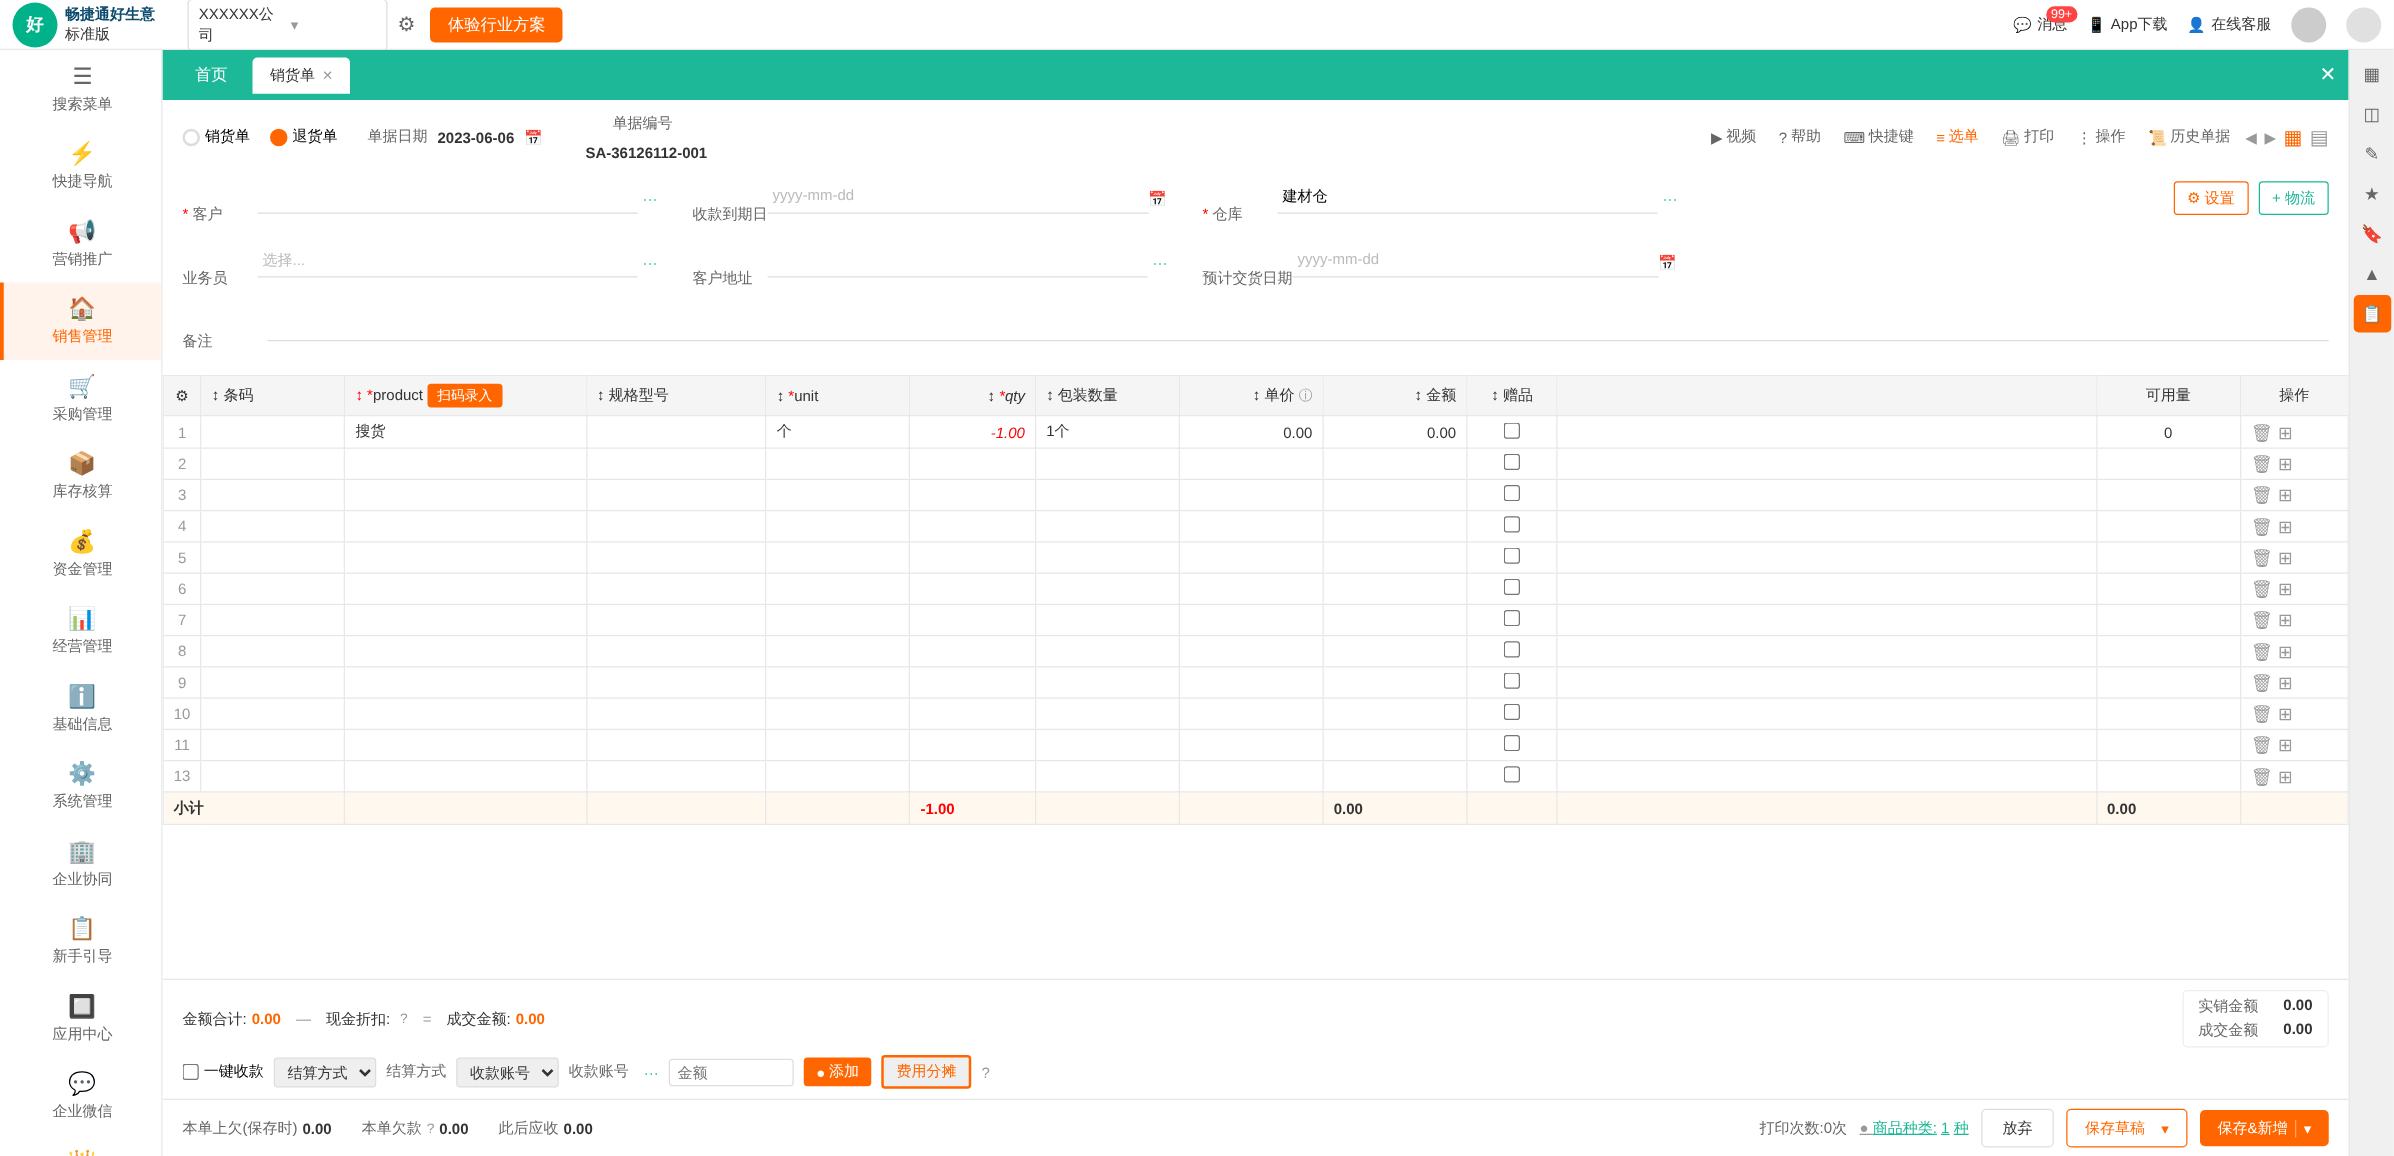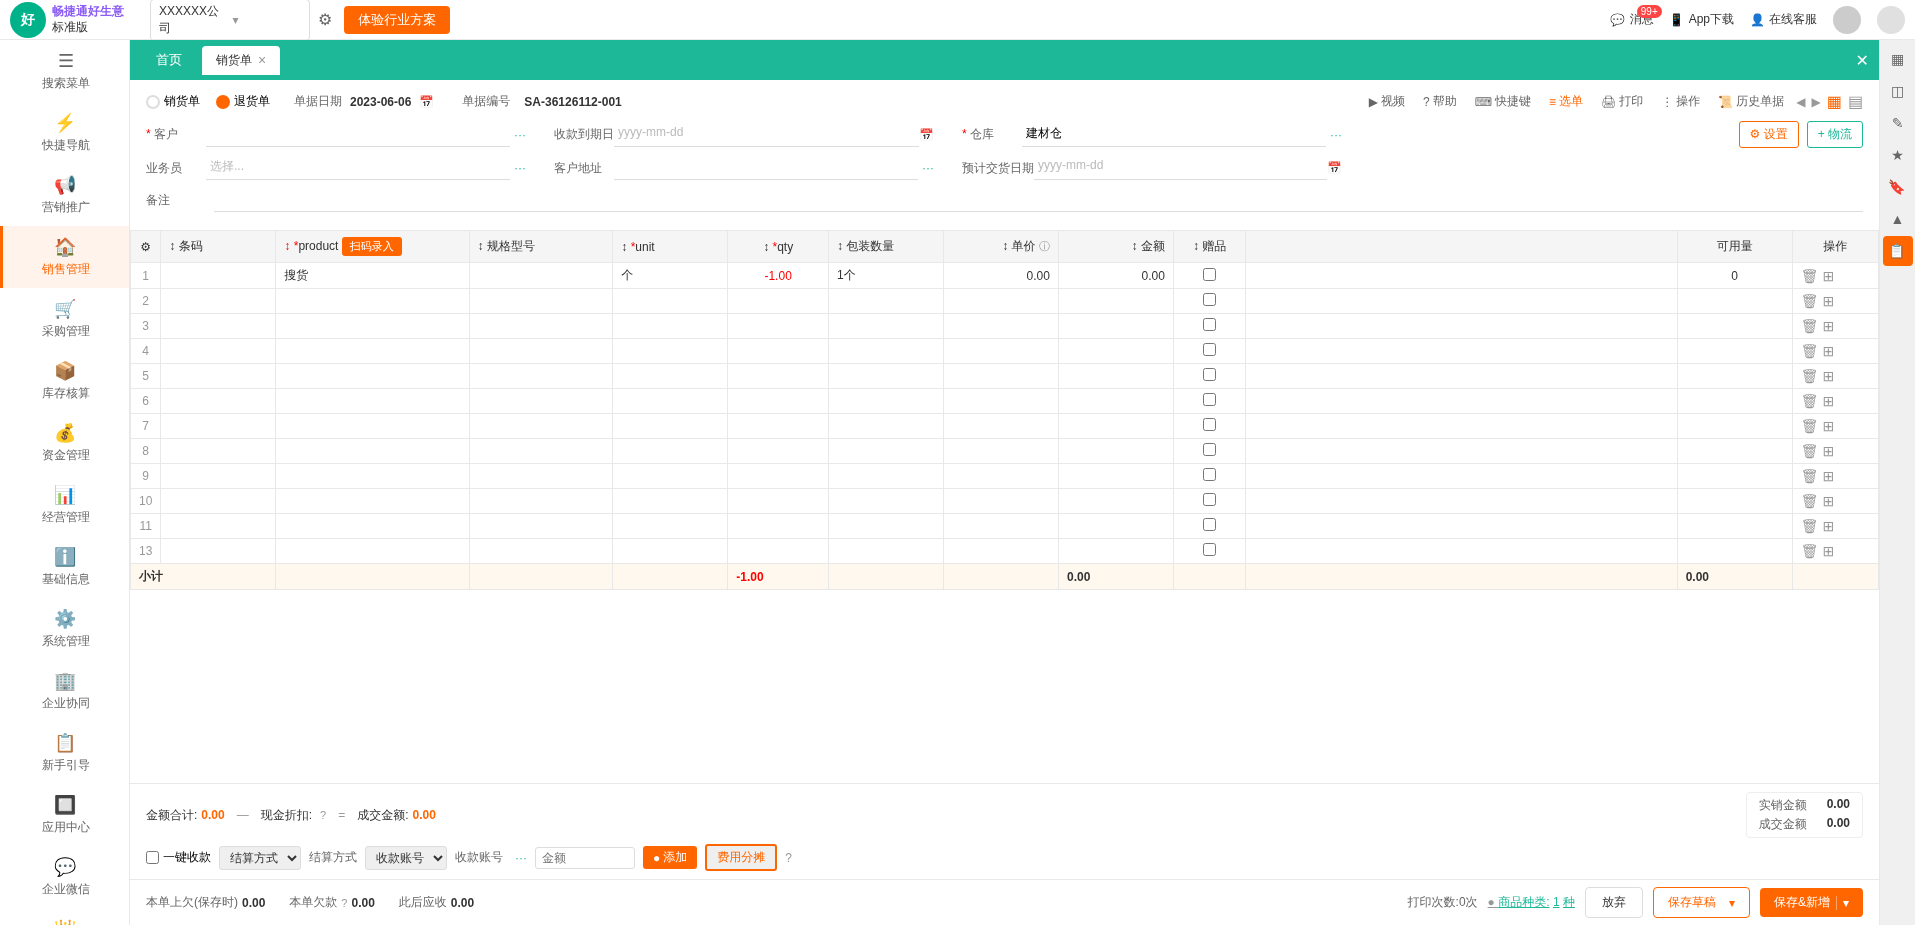--- a/index.html
+++ b/index.html
@@ -3,21 +3,21 @@
   <meta charset="utf-8">
   <style>
     * { box-sizing: border-box; margin: 0; padding: 0; font-family: 'Microsoft YaHei', Arial, sans-serif; font-size: 12px; }
     body { width: 1915px; height: 925px; overflow: hidden; display: flex; flex-direction: column; background: #f5f5f5; }
 
     
     .top-bar { height: 40px; background: #fff; display: flex; align-items: center; padding: 0 10px; border-bottom: 1px solid #e8e8e8; flex-shrink: 0; }
     .brand { display: flex; align-items: center; width: 130px; }
     .brand-logo { width: 36px; height: 36px; background: #00b28a; border-radius: 50%; display: flex; align-items: center; justify-content: center; color: white; font-size: 14px; font-weight: bold; margin-right: 6px; }
     .brand-text { font-size: 11px; color: #333; line-height: 1.3; }
-    .brand-text .main { font-size: 12px; font-weight: bold; color: #8b5cf6; }
+    .brand-text .main { font-size: 12px; font-weight: bold; color: #0c4a6e; }
     .company-selector { display: flex; align-items: center; border: 1px solid #ddd; border-radius: 4px; padding: 3px 8px; cursor: pointer; min-width: 160px; margin-left: 10px; }
     .company-selector span { flex: 1; color: #333; }
     .company-selector .arrow { color: #999; margin-left: 5px; }
     .settings-icon { margin-left: 8px; color: #666; cursor: pointer; font-size: 16px; }
     .try-btn { background: #ff6600; color: white; border: none; border-radius: 4px; padding: 5px 14px; cursor: pointer; margin-left: 12px; font-size: 13px; }
     .top-right { margin-left: auto; display: flex; align-items: center; gap: 16px; }
     .top-right-item { display: flex; align-items: center; gap: 4px; cursor: pointer; color: #333; font-size: 12px; position: relative; }
     .badge { background: #ff4444; color: white; border-radius: 10px; font-size: 10px; padding: 1px 4px; position: absolute; top: -6px; right: -8px; }
     .avatar { width: 28px; height: 28px; background: #ccc; border-radius: 50%; }
 
@@ -38,21 +38,21 @@
     .tab-bar { height: 40px; background: #1db897; display: flex; align-items: center; padding: 0 10px; flex-shrink: 0; }
     .tab-home { color: white; padding: 6px 16px; cursor: pointer; font-size: 13px; }
     .tab-item { background: white; color: #333; padding: 6px 14px; border-radius: 4px 4px 0 0; display: flex; align-items: center; gap: 6px; cursor: pointer; font-size: 13px; margin-left: 4px; }
     .tab-close { color: #999; font-size: 14px; cursor: pointer; }
     .tab-bar-right { margin-left: auto; color: white; font-size: 16px; cursor: pointer; }
 
     
     .form-area { background: #fff; padding: 10px 16px; flex-shrink: 0; }
     .form-row { display: flex; align-items: center; margin-bottom: 8px; gap: 8px; }
     .form-group { display: flex; align-items: center; flex: 1; }
-    .form-label { color: #666; min-width: 60px; white-space: nowrap; }
+    .form-label { color: #666; min-width: 60px; white-space: nowrap; margin-top: 26px; }
     .form-label.required::before { content: '* '; color: red; }
     .form-dots { color: #1db897; margin-left: 4px; cursor: pointer; }
     .radio-group { display: flex; align-items: center; gap: 16px; margin-right: 16px; }
     .radio-item { display: flex; align-items: center; gap: 4px; cursor: pointer; }
     .radio-dot { width: 14px; height: 14px; border-radius: 50%; border: 2px solid #ddd; }
     .radio-dot.active { border-color: #ff6600; background: #ff6600; }
     .date-info { display: flex; align-items: center; gap: 8px; color: #333; }
     .date-icon { color: #1db897; cursor: pointer; }
     .header-action-btn { display: flex; align-items: center; gap: 3px; color: #666; cursor: pointer; font-size: 12px; padding: 3px 6px; border-radius: 3px; }
     .header-action-btn.orange { color: #ff6600; }
@@ -106,21 +106,21 @@
     
     .right-panel { width: 36px; background: #f0f0f0; display: flex; flex-direction: column; align-items: center; padding: 4px 0; gap: 2px; border-left: 1px solid #e8e8e8; flex-shrink: 0; }
     .right-panel-item { width: 30px; height: 30px; display: flex; align-items: center; justify-content: center; color: #666; cursor: pointer; border-radius: 4px; font-size: 14px; }
     .right-panel-item.active { background: #ff6600; color: white; }
 
     .col-setting { width: 30px; text-align: center; }
     .col-barcode { min-width: 80px; }
     .col-product { min-width: 120px; }
     .col-spec { min-width: 100px; }
     .col-unit { min-width: 80px; }
-    .col-qty { min-width: 70px; text-align: center; }
+    .col-qty { min-width: 70px; text-align: right; font-style: italic; }
     .col-pkg { min-width: 80px; }
     .col-price { min-width: 80px; text-align: right; }
     .col-amount { min-width: 80px; text-align: right; }
     .col-gift { min-width: 50px; text-align: center; }
     .col-avail { min-width: 80px; text-align: center; }
     .col-op { min-width: 60px; text-align: center; }
 
     .info-icon { color: #999; font-size: 11px; }
   </style>
 </head>
@@ -247,21 +247,21 @@
           <div class="radio-item">
             <div class="radio-dot active"></div>
             <span>退货单</span>
           </div>
         </div>
         <div class="date-info">
           <span style="color:#666;">单据日期</span>
           <span style="color:#333; font-weight:bold;">2023-06-06</span>
           <span class="date-icon">📅</span>
         </div>
-        <div class="date-info" style="margin-left:20px;">
+        <div class="date-info" style="margin-left:20px;flex-direction:column;">
           <span style="color:#666;">单据编号</span>
           <span style="color:#333; font-weight:bold; margin-left:6px;">SA-36126112-001</span>
         </div>
         <div class="action-bar-right">
           <div class="header-action-btn">
             <span>▶</span>
             <span>视频</span>
           </div>
           <div class="header-action-btn">
             <span>?</span>

